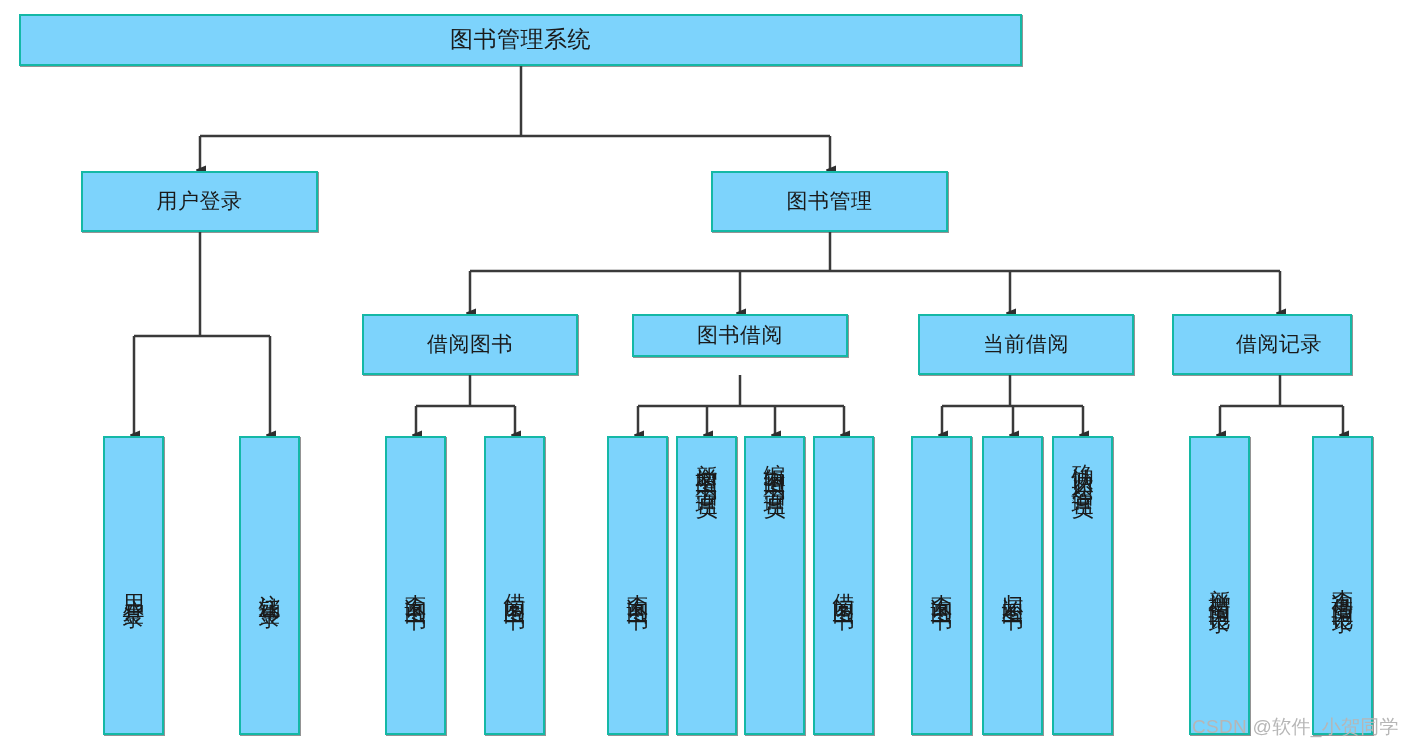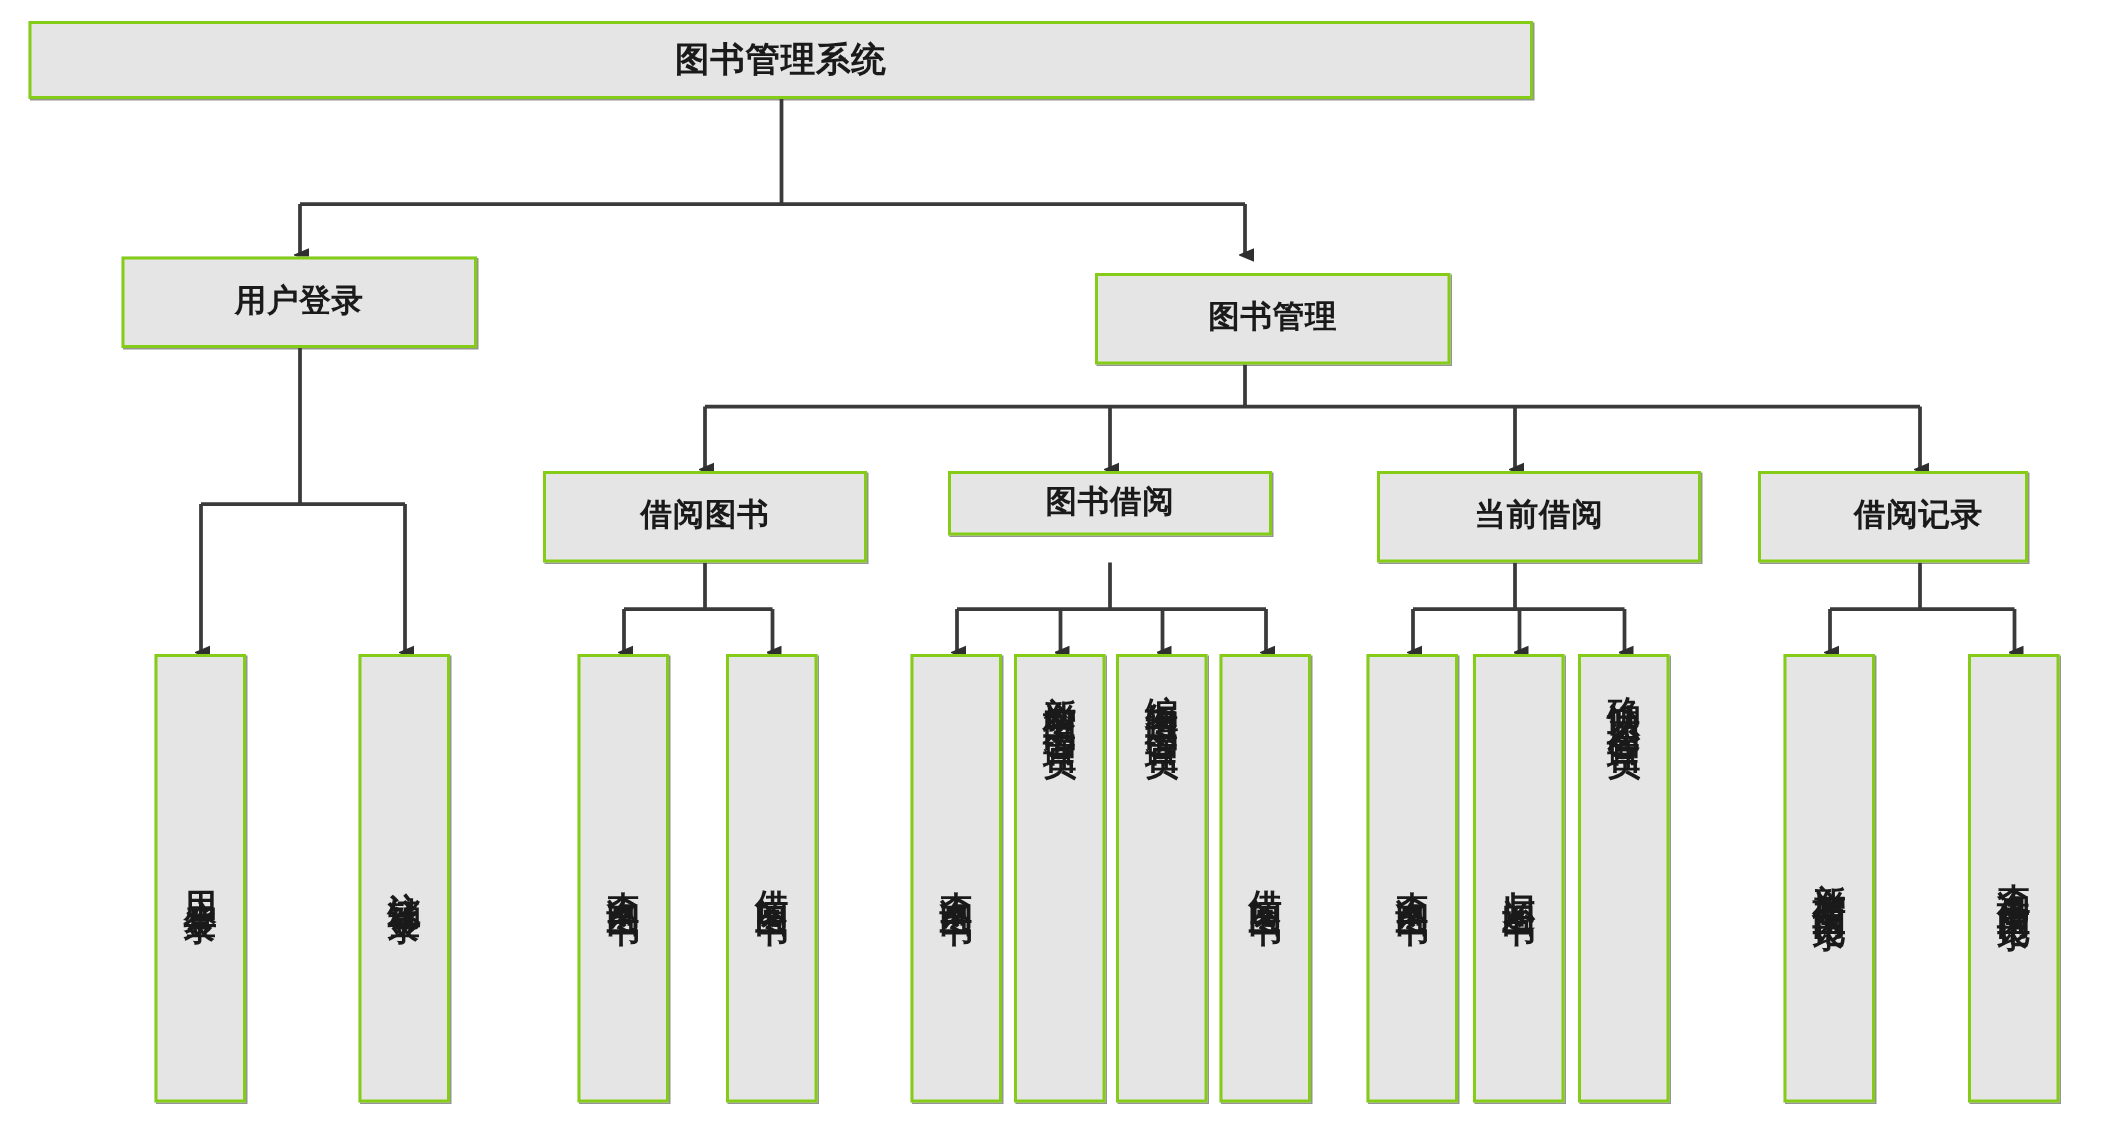--- a/index.html
+++ b/index.html
@@ -21,28 +21,27 @@
     position: absolute;
     left: 0;
     top: 0;
     width: 1405px;
     height: 747px;
     pointer-events: none;
   }
   .node {
     position: absolute;
     box-sizing: border-box;
-    background: #e5e5e5;
-    border: 2px solid #84cc16;
+    background: #7dd3fc;
+    border: 2px solid #14b8a6;
     box-shadow: 1px 1px 0 rgba(60,60,60,0.55);
     display: flex;
     align-items: center;
     justify-content: center;
     z-index: 2;
-    font-weight: bold;
   }
   .node-label {
     color: #1a1a1a;
     letter-spacing: 0.5px;
     text-align: center;
     line-height: 1.18;
     white-space: nowrap;
   }
   .node.level-0 .node-label { font-size: 23px; }
   .node.level-1 .node-label { font-size: 21px; }
@@ -120,21 +119,21 @@
       </g>
   </svg>
 
   <div id="node-layer">
       <div class="node level-0" style="left: 19px; top: 14px; width: 1003px; height: 52px;">
         <span class="node-label">图书管理系统</span>
       </div>
       <div class="node level-1" style="left: 81px; top: 171px; width: 237px; height: 61px;">
         <span class="node-label">用户登录</span>
       </div>
-      <div class="node level-1" style="left: 711px; top: 182px; width: 237px; height: 61px; margin-left: 19px;">
+      <div class="node level-1" style="left: 711px; top: 171px; width: 237px; height: 61px;">
         <span class="node-label">图书管理</span>
       </div>
       <div class="node level-2" style="left: 362px; top: 314px; width: 216px; height: 61px;">
         <span class="node-label">借阅图书</span>
       </div>
       <div class="node level-2" style="left: 632px; top: 314px; width: 216px; height: 43px;">
         <span class="node-label">图书借阅</span>
       </div>
       <div class="node level-2" style="left: 902px; top: 314px; width: 216px; height: 61px; margin-left: 16px;">
         <span class="node-label">当前借阅</span>
@@ -176,14 +175,15 @@
         <span class="node-label">确认归还（管理员）</span>
       </div>
       <div class="node level-3 leaf center-text" style="left: 1189px; top: 436px; width: 61px; height: 299px;">
         <span class="node-label">新增借阅记录</span>
       </div>
       <div class="node level-3 leaf center-text" style="left: 1312px; top: 436px; width: 61px; height: 299px;">
         <span class="node-label">查询借阅记录</span>
       </div>
     </div>
 
+  <div class="watermark" style="left: 1192px; top: 714px;">CSDN @软件_小贺同学</div>
 
 </div>
 
 </body></html>

